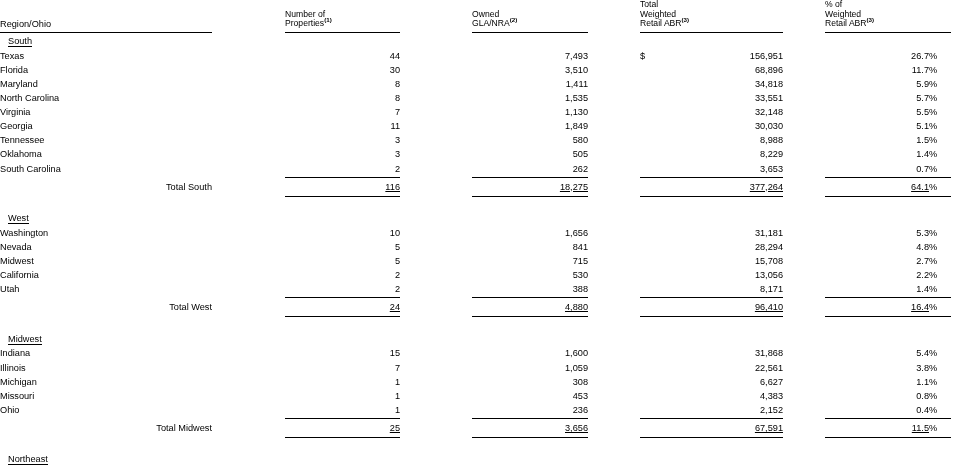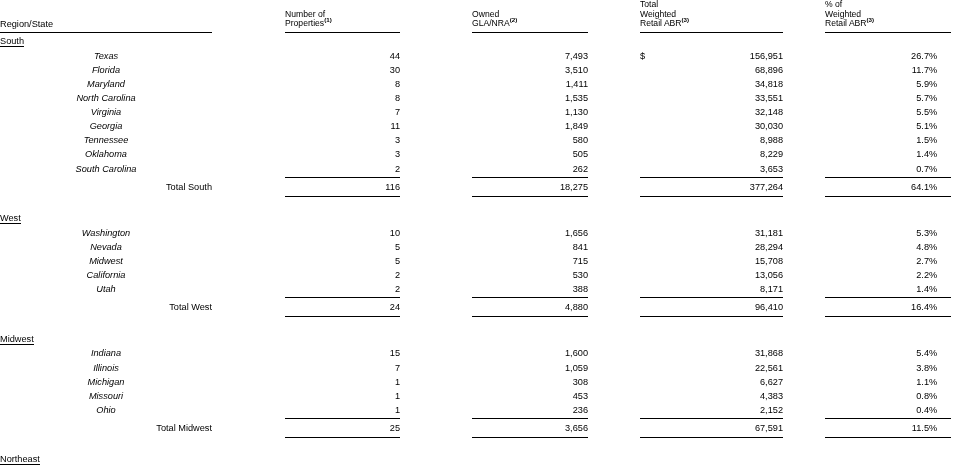--- a/index.html
+++ b/index.html
@@ -71,29 +71,28 @@
 
   sup.fn {
     font-size: 6.2px;
     vertical-align: super;
     line-height: 0;
     font-weight: bold;
   }
 
   
   tr.data-row td { height: 14.1px; }
-  tr.region-row td { height: 14.1px; }
+  tr.region-row td { height: 14.1px; padding-left: 8px; }
   tr.total-row td { height: 14.1px; }
   tr.spacer-row td { height: 13px; }
 
   .state-name {
-    text-align: center;
+    text-align: left;
     padding-left: 2px;
     white-space: nowrap;
-    font-style: italic;
   }
   .region-name {
     text-align: left;
     padding-left: 2px;
     font-weight: bold;
     white-space: nowrap;
   }
   .region-name span.ul {
     border-bottom: 1px solid #000;
     padding-bottom: 0px;
@@ -109,20 +108,21 @@
   .num {
     text-align: right;
     padding-right: 1px;
     white-space: nowrap;
   }
   .num-b {
     text-align: right;
     padding-right: 1px;
     font-weight: bold;
     white-space: nowrap;
+    text-decoration: underline;
   }
   .cur {
     text-align: left;
     padding-left: 3px;
   }
   .cur-b {
     text-align: left;
     padding-left: 3px;
     font-weight: bold;
   }
@@ -169,21 +169,21 @@
         <col class="c-gap3">
         <col class="c-cur">
         <col class="c-abr">
     <col class="c-gap4">
         <col class="c-pct">
         <col class="c-pctsym">
         <col class="c-tail">
   </colgroup>
   <tbody id="tbody">
         <tr class="hdr-row">
-          <td class="hdr-left">Region/State</td>
+          <td class="hdr-left">Region/Ohio</td>
           <td></td>
           <td class="hdr-cell" colspan="1">
             <div>Number of</div>
             <div>Properties<sup class="fn">(1)</sup></div>
           </td>
           <td></td>
           <td class="hdr-cell" colspan="1">
             <div>Owned</div>
             <div>GLA/NRA<sup class="fn">(2)</sup></div>
           </td>

